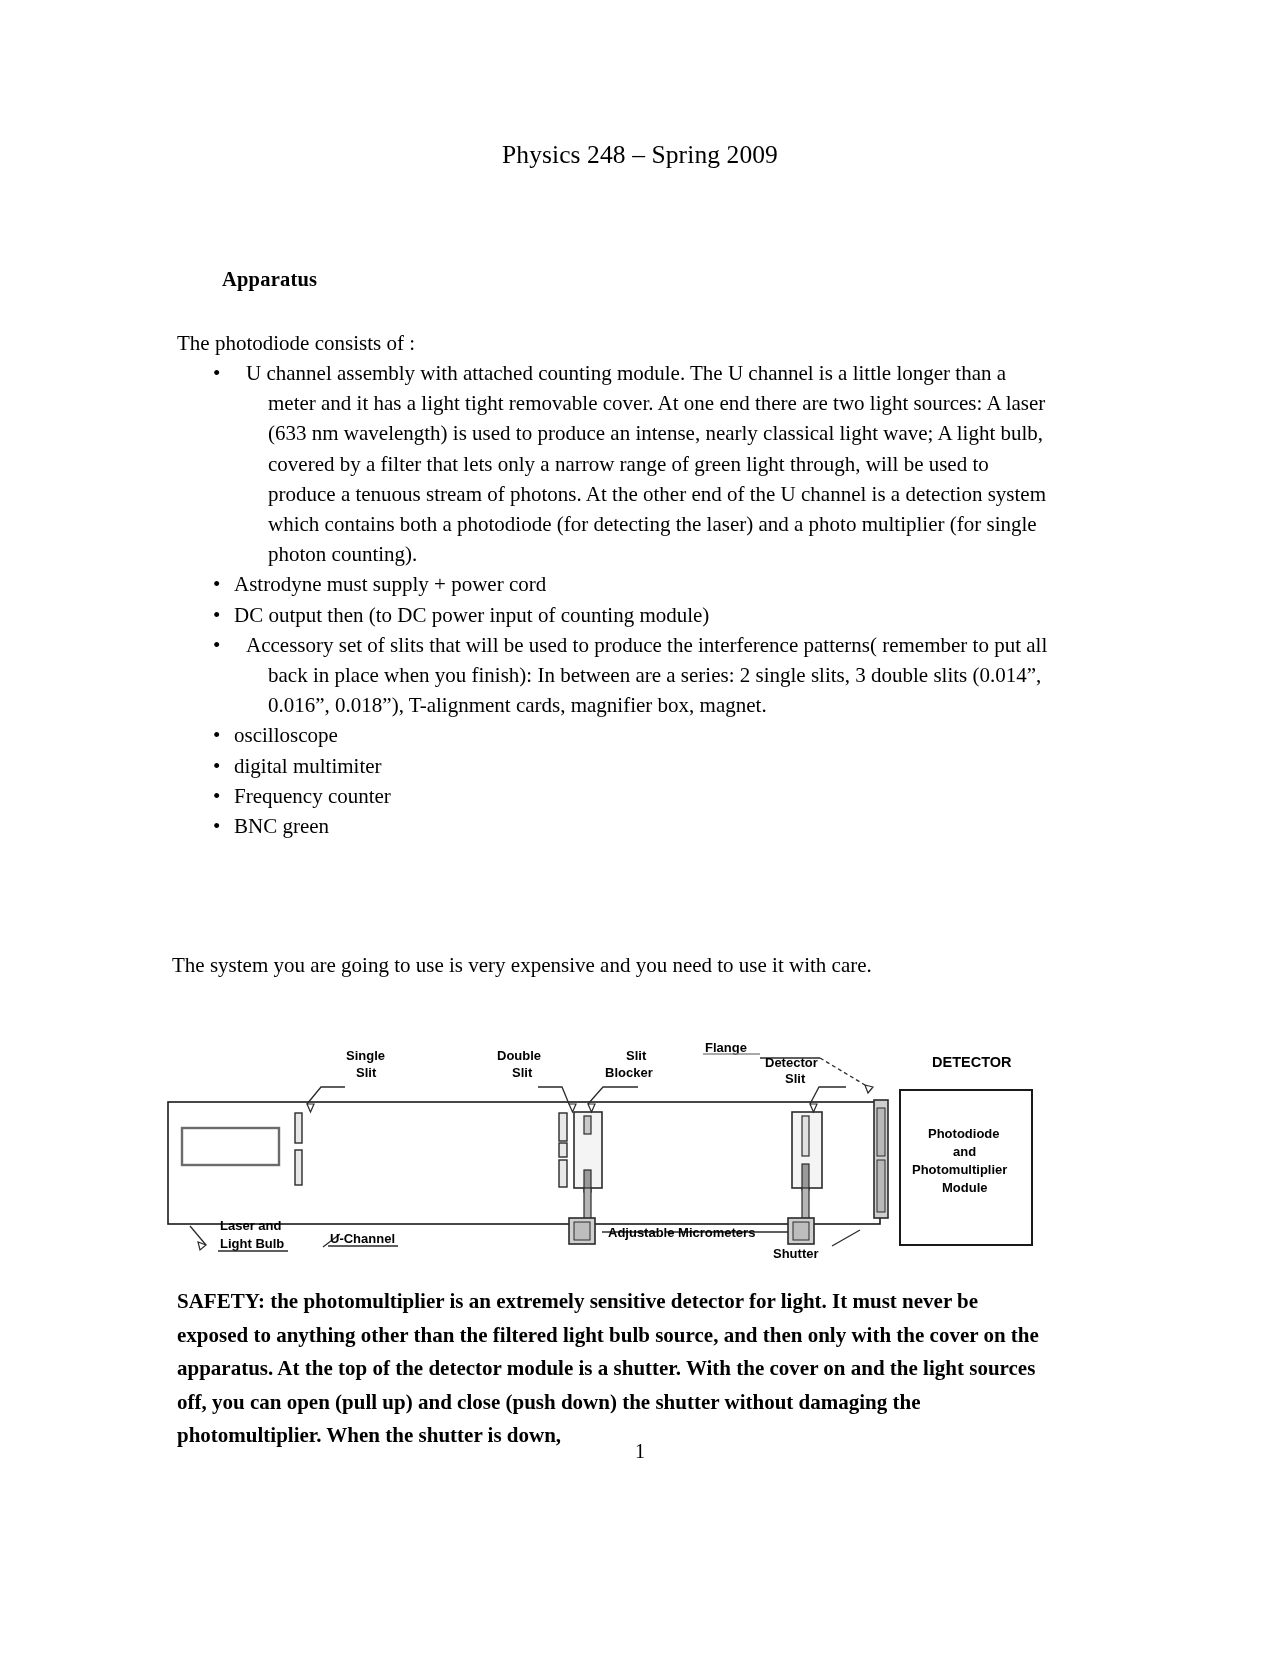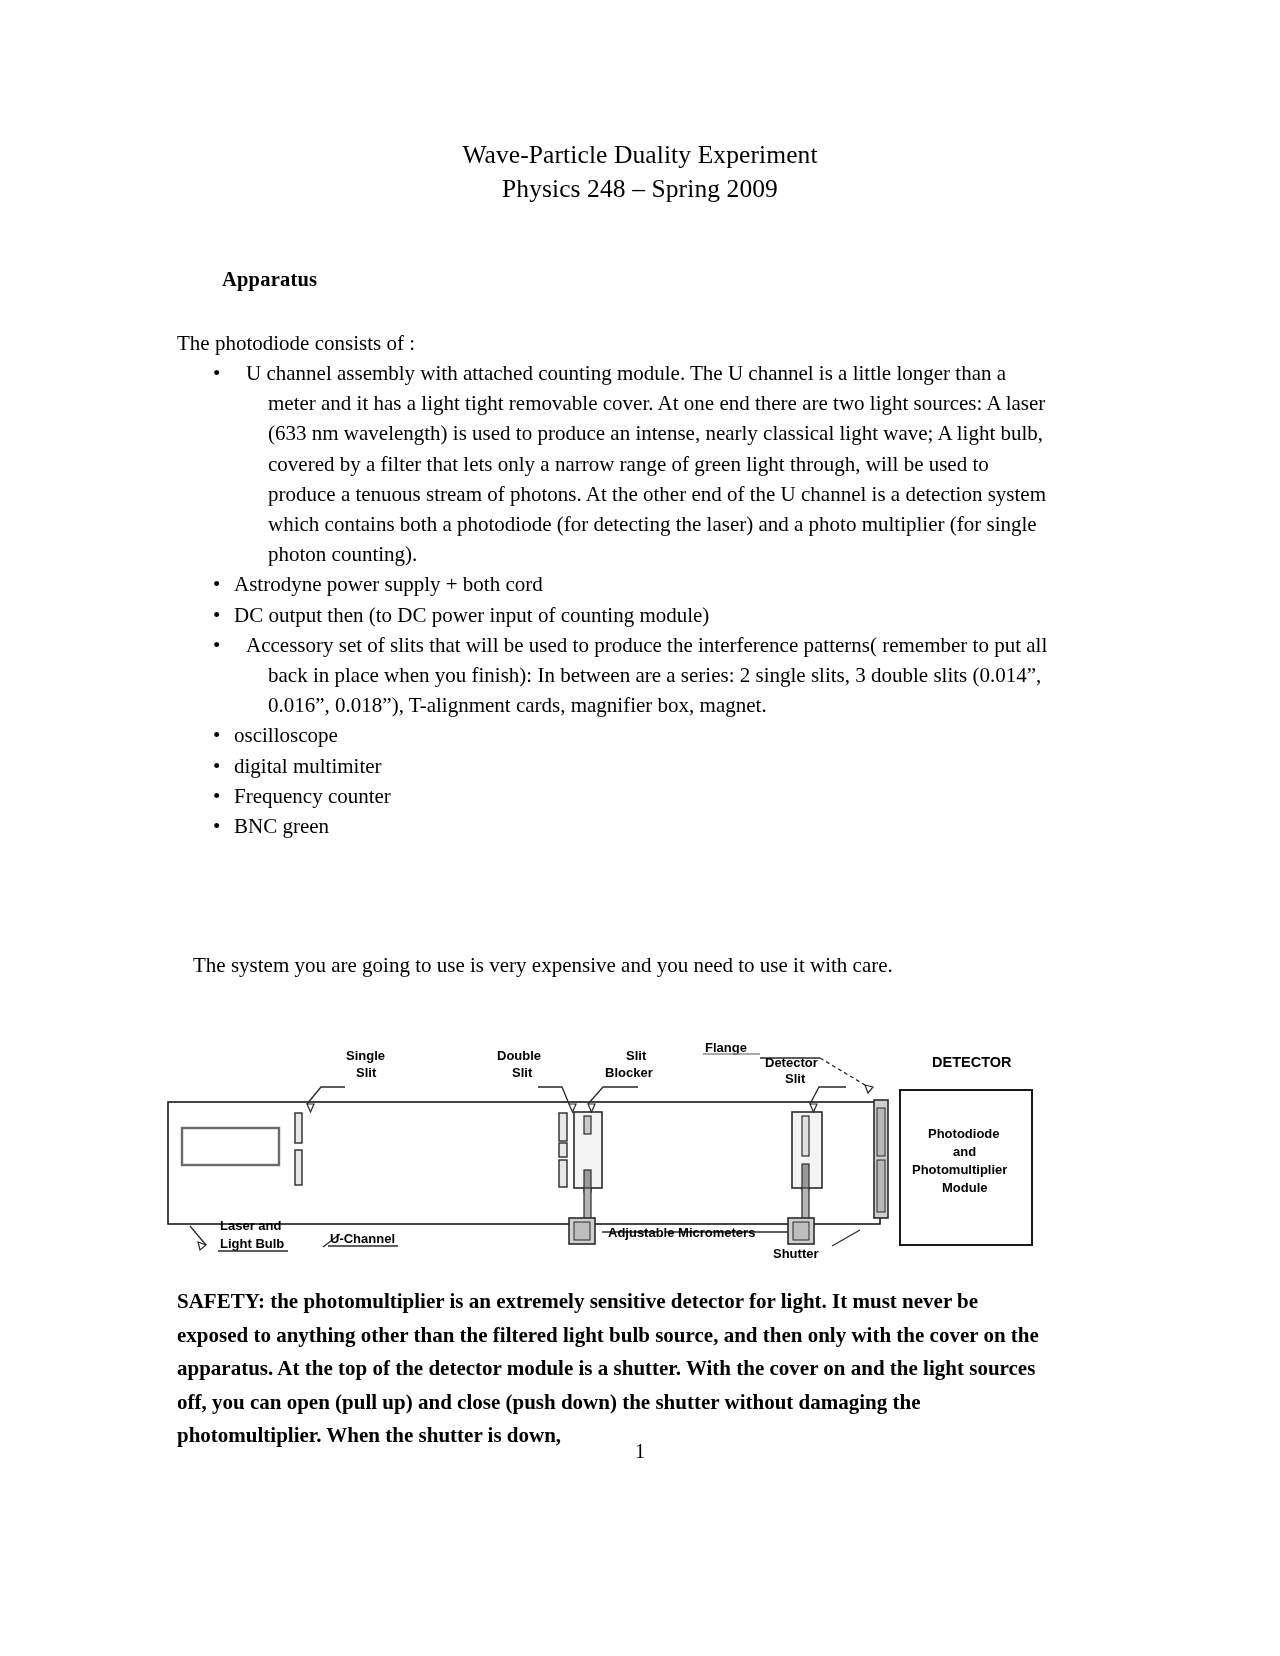--- a/index.html
+++ b/index.html
@@ -83,21 +83,21 @@
   }
   
   .bullet-list li.wrap .bullet-text {
     padding-left: 22px;
     text-indent: -22px;
     margin-left: 12px;
   }
 
   .note-line {
     position: absolute;
-    left: 193px;
+    left: 172px;
     top: 950px;
     font-size: 21px;
     line-height: 30px;
   }
 
   
   .figure {
     position: absolute;
     left: 160px;
     top: 1030px;
@@ -127,36 +127,35 @@
     text-align: center;
     font-size: 20px;
   }
 </style>
 </head>
 <body>
 
 <div class="page">
 
   <div class="title-block">
-    <span class="title-line">Wave-Particle Duality Experiment</span>
     <span class="title-line">Physics 248 – Spring 2009</span>
   </div>
 
   <div class="section-heading">Apparatus</div>
 
   <div class="intro-line">The photodiode consists of :</div>
 
   <ul class="bullet-list">
     <li class="wrap">
       <span class="bullet-dot">•</span>
       <span class="bullet-text">U channel assembly with attached counting module. The U channel is a little longer than a meter and it has a light tight removable cover.  At one end there are two light sources:  A laser (633 nm wavelength) is used to produce an intense, nearly classical light wave;  A light bulb, covered by a filter that lets only a narrow range of green light through, will be used to produce a tenuous stream of photons. At the other end of the U channel is a detection system which contains both a photodiode (for detecting the laser) and a photo multiplier (for single photon counting).</span>
     </li>
     <li>
       <span class="bullet-dot">•</span>
-      <span class="bullet-text">Astrodyne power supply + both cord</span>
+      <span class="bullet-text">Astrodyne must supply + power cord</span>
     </li>
     <li>
       <span class="bullet-dot">•</span>
       <span class="bullet-text">DC output then (to DC power input of counting module)</span>
     </li>
     <li class="wrap">
       <span class="bullet-dot">•</span>
       <span class="bullet-text">Accessory set of slits that will be used to produce the interference patterns( remember to put all back in place when you finish): In between are a series: 2 single slits, 3 double slits (0.014”, 0.016”, 0.018”), T-alignment cards, magnifier box, magnet.</span>
     </li>
     <li>

